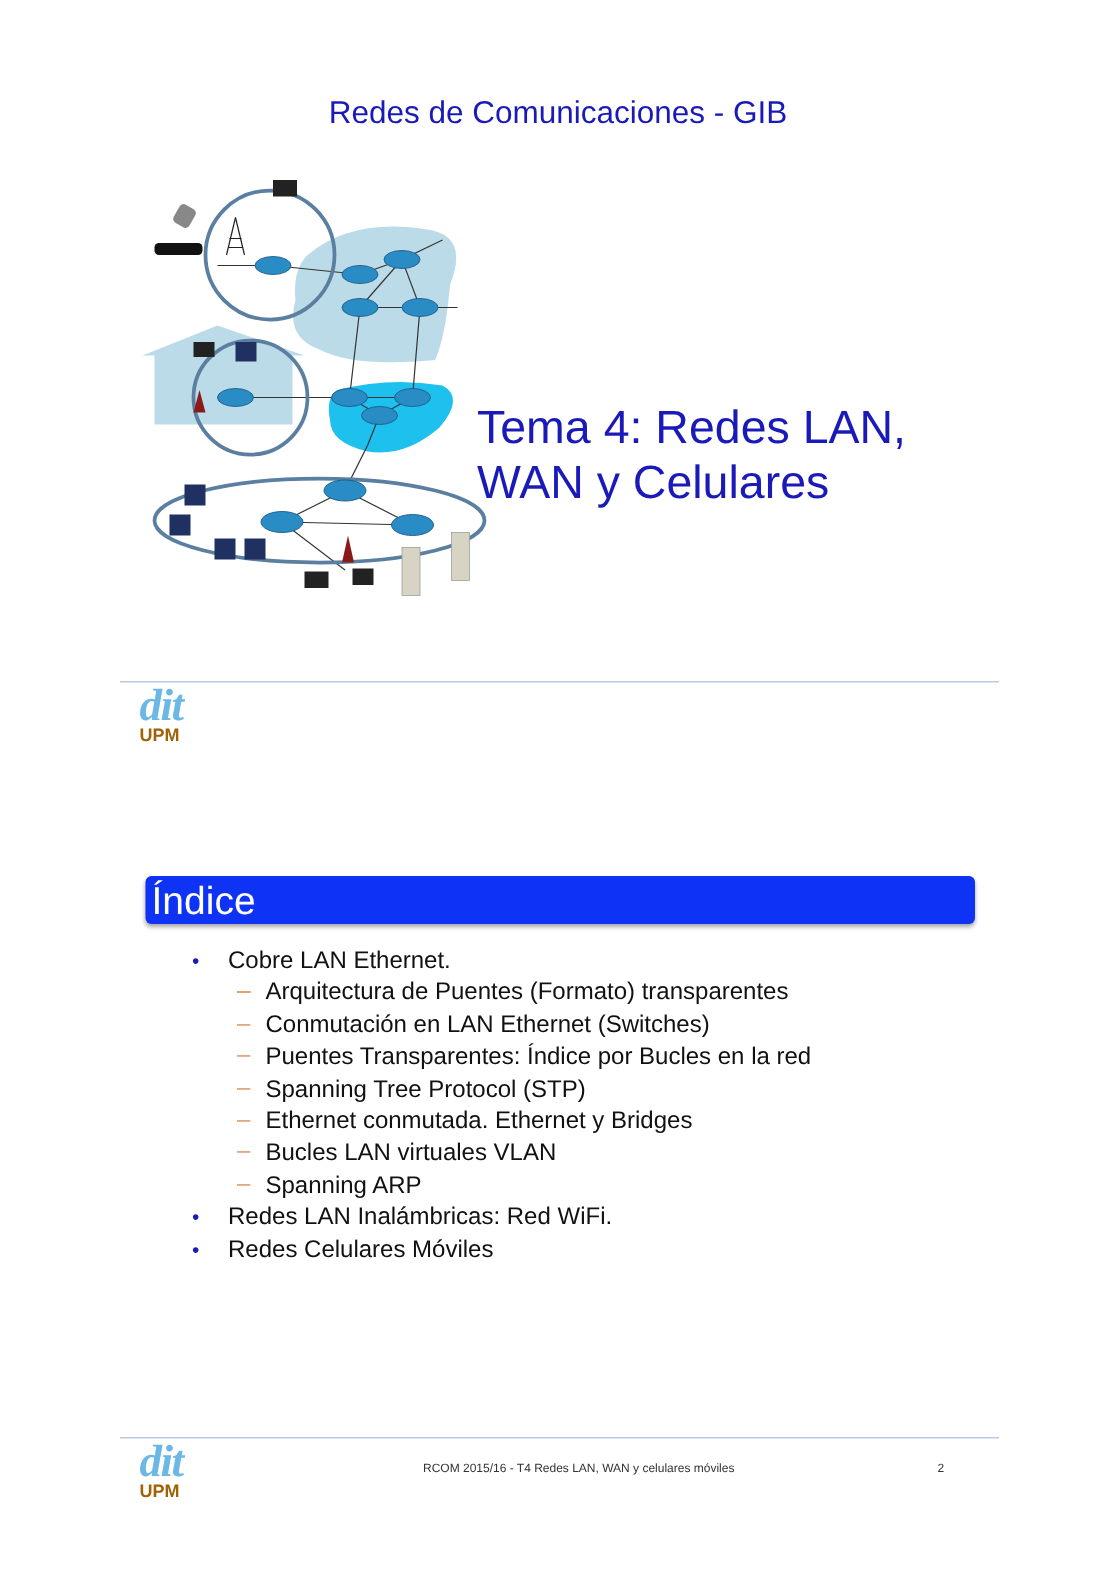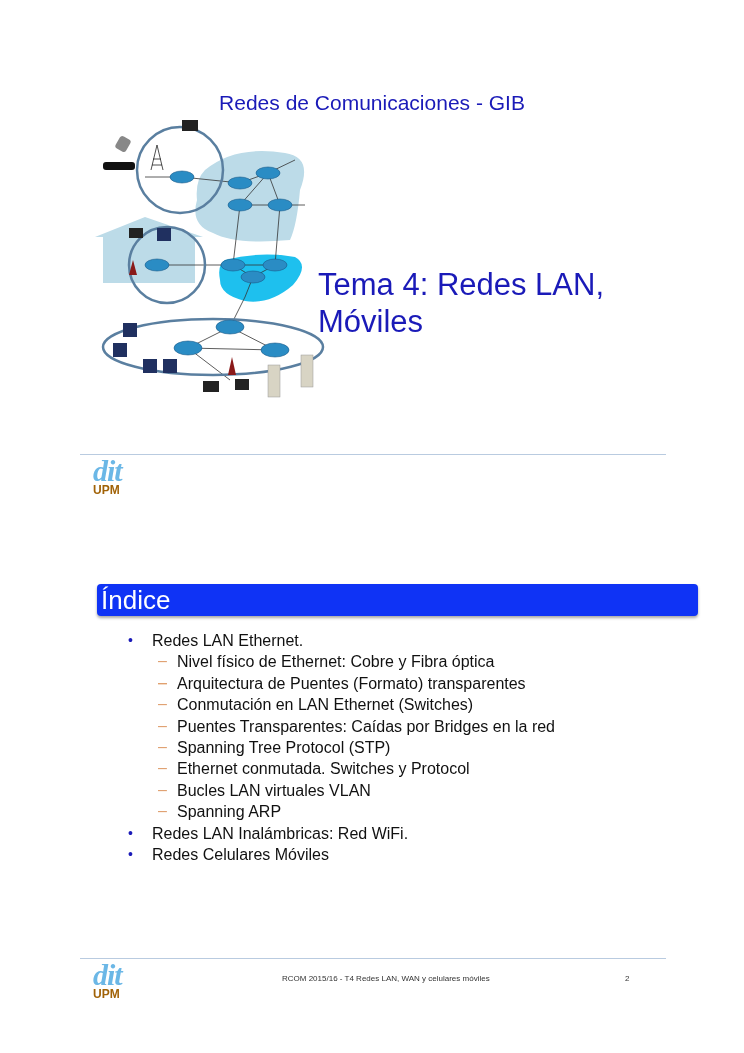--- a/index.html
+++ b/index.html
@@ -1,25 +1,25 @@
 <!DOCTYPE html>
 <html><head>
 <meta charset="utf-8">
 <style>
   html, body { margin: 0; padding: 0; background: #ffffff; }
   body { width: 744px; height: 1053px; position: relative; overflow: hidden; font-family: "Liberation Sans", sans-serif; }
   .abs { position: absolute; }
-  .course-title { left: 0; width: 744px; top: 64px; text-align: center; font-size: 21px; color: #1a1ab8; margin-top: 27px; }
+  .course-title { left: 0; width: 744px; top: 64px; text-align: center; font-size: 21px; color: #1a1ab8; }
   .topic-title { left: 318px; width: 334px; top: 266px; text-align: left; font-size: 31px; line-height: 37px; color: #1a1ab8; }
   .diagram { left: 85px; top: 115px; width: 245px; height: 290px; }
   .hr { height: 1px; background: #b9cbe0; }
   .logo { width: 44px; height: 40px; }
   .logo .dit { font-family: "Liberation Serif", serif; font-style: italic; font-weight: bold; font-size: 30px; color: #6bb7e6; line-height: 26px; letter-spacing: -1px; }
   .logo .upm { font-family: Liberation Sans, sans-serif; font-weight: bold; font-size: 12px; color: #a16207; line-height: 12px; }
-  .index-bar { left: 97px; top: 584px; width: 553px; height: 32px; background: #0f33f5; border-radius: 4px; box-shadow: 0 2px 3px rgba(0,0,0,0.35); padding-left: 48px; }
+  .index-bar { left: 97px; top: 584px; width: 553px; height: 32px; background: #0f33f5; border-radius: 4px; box-shadow: 0 2px 3px rgba(0,0,0,0.35); }
   .index-bar span { position: absolute; left: 4px; top: 0px; font-size: 26px; color: #ffffff; line-height: 32px; }
   .toc { left: 128px; top: 630px; width: 520px; }
   .toc .row { position: relative; font-size: 16px; line-height: 21.4px; color: #111; white-space: nowrap; }
   .toc .l1 { padding-left: 24px; }
   .toc .l2 { padding-left: 49px; }
   .toc .bullet { position: absolute; left: 0; top: 0; color: #1a1ab8; font-size: 14px; }
   .toc .dash { position: absolute; left: 30px; top: -1px; color: #e0a070; }
   .footer-text { left: 282px; top: 974px; font-size: 8px; color: #333; }
   .page-num { left: 625px; top: 974px; font-size: 8px; color: #333; }
 </style>
@@ -103,43 +103,43 @@
     <rect x="78" y="244" width="14" height="14"></rect>
   </g>
   <rect x="118" y="266" width="16" height="11" fill="#222"></rect>
   <rect x="150" y="264" width="14" height="11" fill="#222"></rect>
   <rect x="183" y="250" width="12" height="32" fill="#d8d4c4" stroke="#999" stroke-width="0.5"></rect>
   <rect x="216" y="240" width="12" height="32" fill="#d8d4c4" stroke="#999" stroke-width="0.5"></rect>
 </svg>
 
 <div class="abs topic-title">
   <div>Tema 4: Redes LAN,</div>
-  <div>Móviles</div>
+  <div>WAN y Celulares</div>
 </div>
 
 <div class="abs hr" style="left:80px; top:454px; width:586px;"></div>
 <div class="abs logo" style="left:93px; top:458px;">
   <div class="dit">dit</div>
   <div class="upm">UPM</div>
 </div>
 
 <div class="abs index-bar">
   <span>Índice</span>
 </div>
 
 <div class="abs toc">
-  <div class="row l1"><span class="bullet">•</span><span>Redes LAN Ethernet.</span></div>
-  <div class="row l2"><span class="dash">–</span><span>Nivel físico de Ethernet: Cobre y Fibra óptica</span></div>
+  <div class="row l1"><span class="bullet">•</span><span>Cobre LAN Ethernet.</span></div>
+  <div class="row l2"><span class="dash">–</span></div>
   <div class="row l2"><span class="dash">–</span></div>
   <div class="row l2"><span class="dash">–</span></div>
   <div class="row l2"><span class="dash">–</span><span>Arquitectura de Puentes (Formato) transparentes</span></div>
   <div class="row l2"><span class="dash">–</span><span>Conmutación en LAN Ethernet (Switches)</span></div>
-  <div class="row l2"><span class="dash">–</span><span>Puentes Transparentes: Caídas por Bridges en la red</span></div>
+  <div class="row l2"><span class="dash">–</span><span>Puentes Transparentes: Índice por Bucles en la red</span></div>
   <div class="row l2"><span class="dash">–</span><span>Spanning Tree Protocol (STP)</span></div>
-  <div class="row l2"><span class="dash">–</span><span>Ethernet conmutada. Switches y Protocol</span></div>
+  <div class="row l2"><span class="dash">–</span><span>Ethernet conmutada. Ethernet y Bridges</span></div>
   <div class="row l2"><span class="dash">–</span><span>Bucles LAN virtuales VLAN</span></div>
   <div class="row l2"><span class="dash">–</span><span>Spanning ARP</span></div>
   <div class="row l1"><span class="bullet">•</span><span>Redes LAN Inalámbricas: Red WiFi.</span></div>
   <div class="row l1"><span class="bullet">•</span><span>Redes Celulares Móviles</span></div>
 </div>
 
 <div class="abs hr" style="left:80px; top:958px; width:586px;"></div>
 <div class="abs logo" style="left:93px; top:962px;">
   <div class="dit">dit</div>
   <div class="upm">UPM</div>

